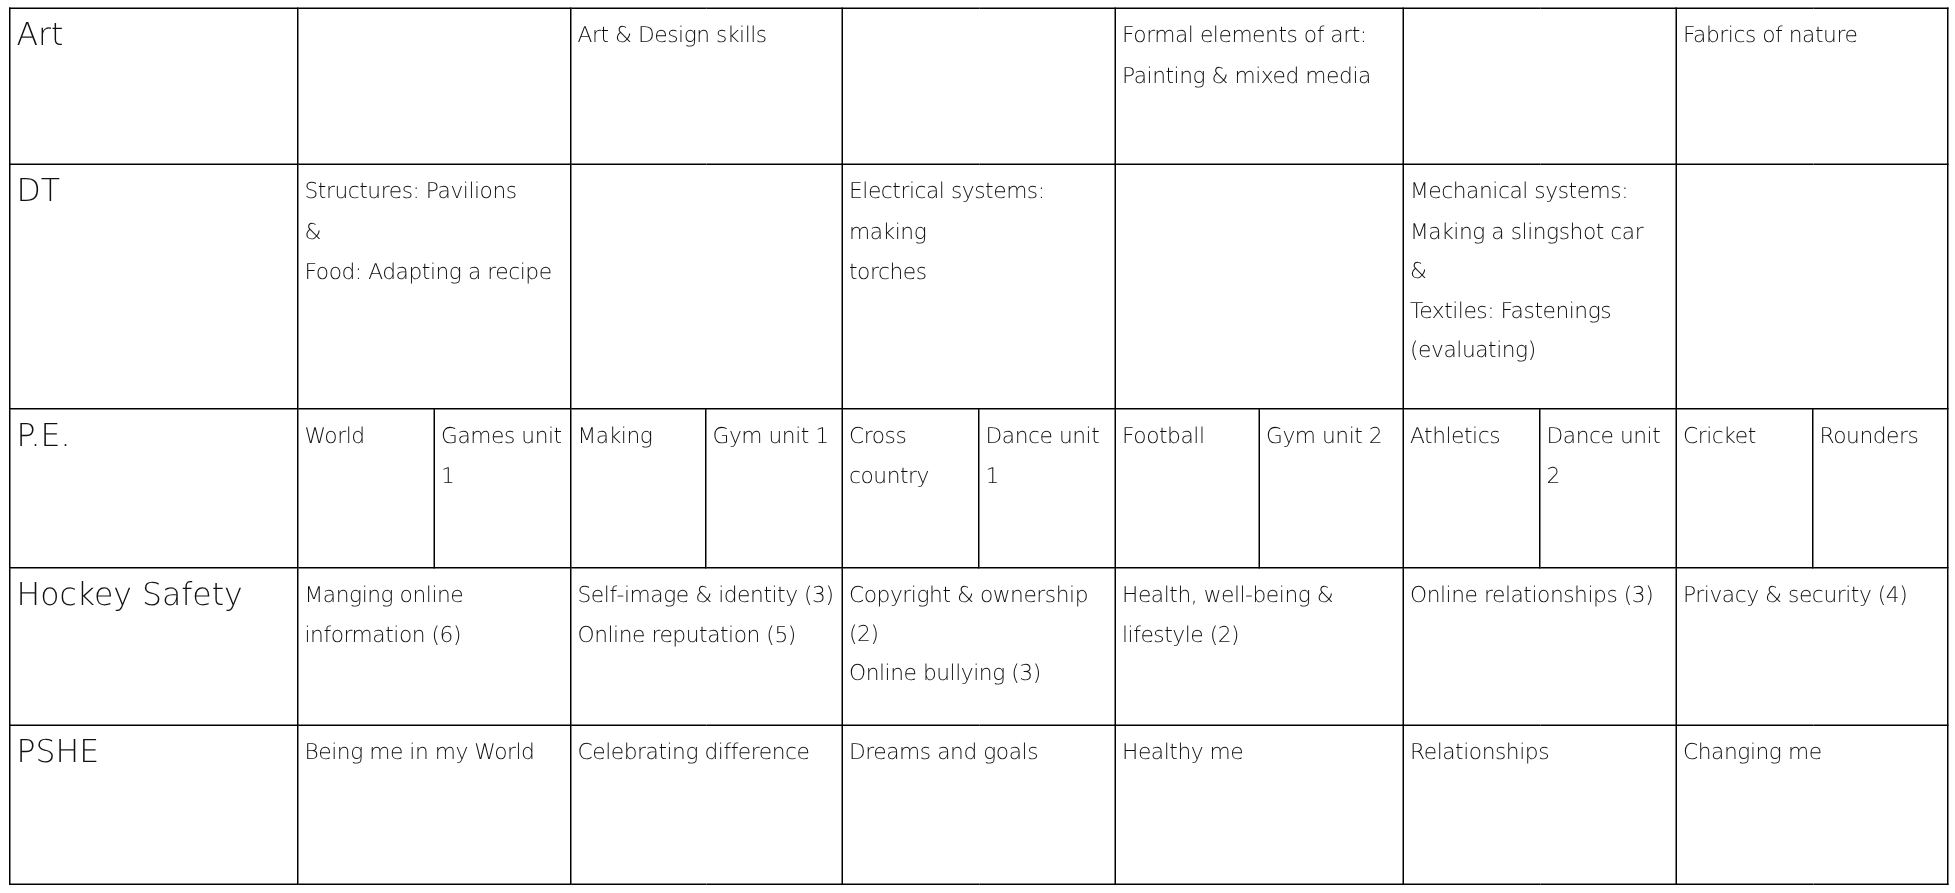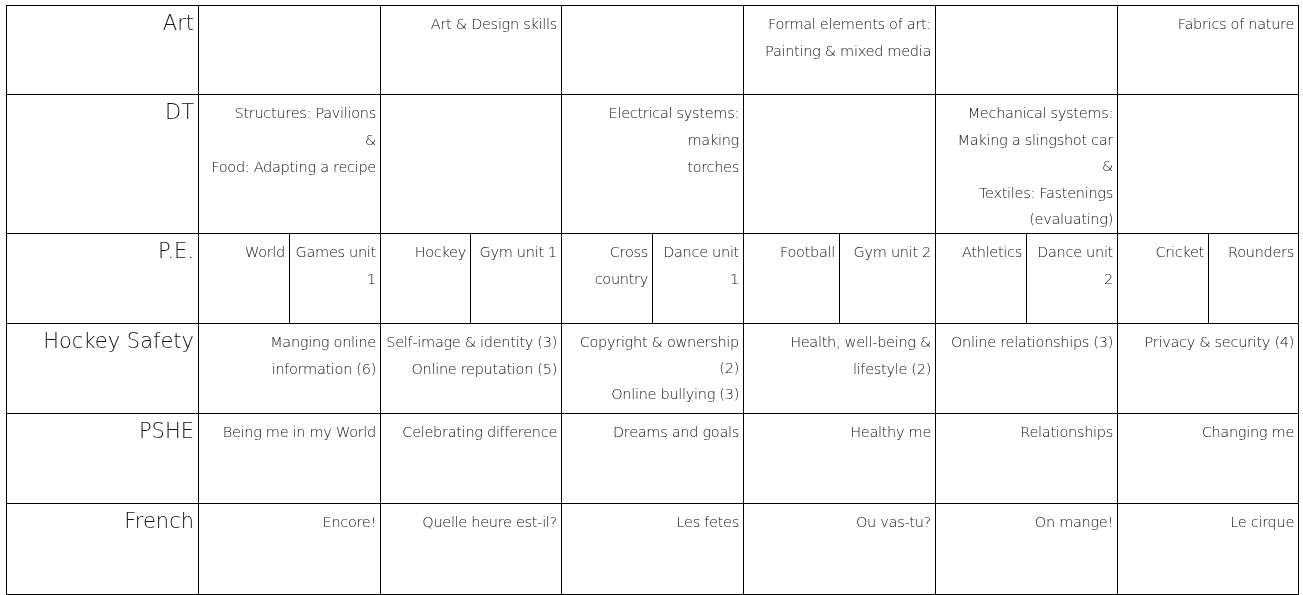--- a/index.html
+++ b/index.html
@@ -5,21 +5,21 @@
   html, body { margin: 0; padding: 0; background: #ffffff; }
   body { width: 1303px; height: 595px; position: relative; overflow: hidden;
          font-family: "DejaVu Sans", sans-serif; color: #111; }
   table.curr {
     position: absolute; left: 6px; top: 5px;
     width: 1293px; height: 585px;
     border-collapse: collapse; table-layout: fixed;
   }
   table.curr td {
     border: 1.3px solid #000;
-    vertical-align: top; text-align: right;
+    vertical-align: top; text-align: left;
     padding: 5px 4px 0 4px;
     font-size: 14.5px; line-height: 27px;
     font-weight: 300; letter-spacing: -0.3px;
     overflow: hidden;
   }
   table.curr td.subject {
     font-size: 21px; line-height: 30px; padding-top: 2px; letter-spacing: 0;
   }
   .line { display: block; }
   tr.r-art { height: 89px; }
@@ -93,21 +93,21 @@
   <tr class="r-pe">
     <td class="subject">P.E.</td>
     <td>
           <span class="line">World</span>
         </td>
     <td>
       <span class="line">Games unit</span>
       <span class="line">1</span>
     </td>
     <td>
-          <span class="line">Hockey</span>
+          <span class="line">Making</span>
         </td>
     <td>
           <span class="line">Gym unit 1</span>
         </td>
     <td>
       <span class="line">Cross</span>
       <span class="line">country</span>
     </td>
     <td>
       <span class="line">Dance unit</span>
@@ -176,35 +176,14 @@
           <span class="line">Healthy me</span>
         </td>
     <td colspan="2">
           <span class="line">Relationships</span>
         </td>
     <td colspan="2">
           <span class="line">Changing me</span>
         </td>
   </tr>
 
-  <tr class="r-french">
-    <td class="subject">French</td>
-    <td colspan="2">
-          <span class="line">Encore!</span>
-        </td>
-    <td colspan="2">
-          <span class="line">Quelle heure est-il?</span>
-        </td>
-    <td colspan="2">
-          <span class="line">Les fetes</span>
-        </td>
-    <td colspan="2">
-          <span class="line">Ou vas-tu?</span>
-        </td>
-    <td colspan="2">
-          <span class="line">On mange!</span>
-        </td>
-    <td colspan="2">
-          <span class="line">Le cirque</span>
-        </td>
-  </tr>
 </tbody>
   </table>
 
 </body></html>

